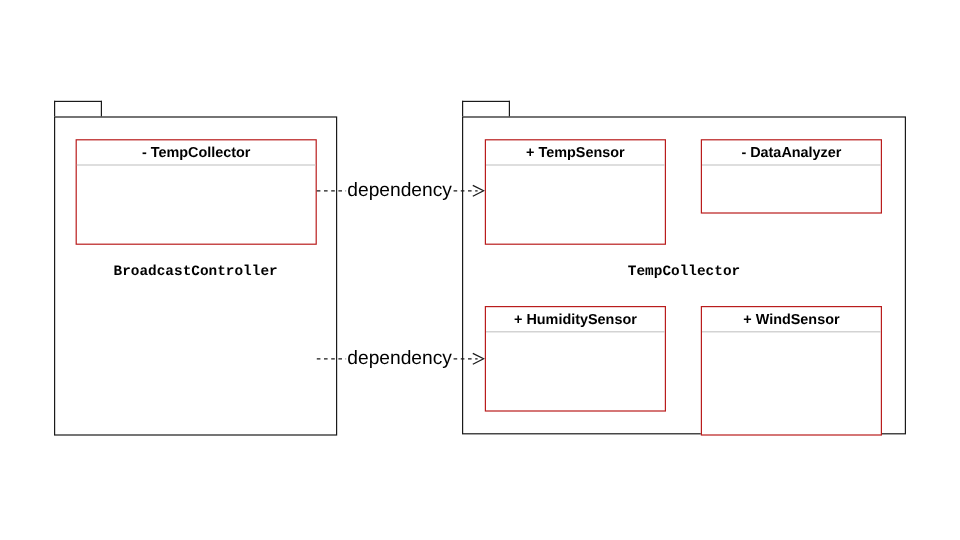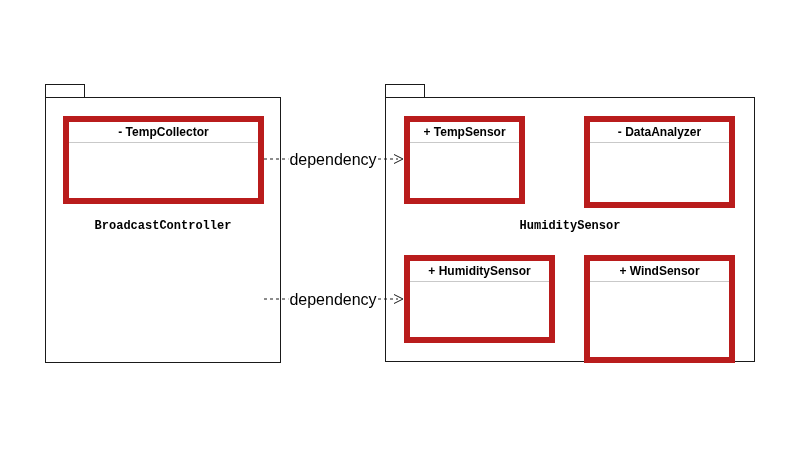--- a/index.html
+++ b/index.html
@@ -31,21 +31,21 @@
     text-align: center;
     font-size: 12px;
     font-weight: bold;
     color: #000000;
     line-height: 14px;
     font-family: Liberation Mono, monospace;
   }
   .cls {
     position: absolute;
     background: #ffffff;
-    border: 6px solid #b91c1c;
+    border: 1px solid #b91c1c;
     box-sizing: border-box;
     display: flex;
     flex-direction: column;
   }
   .cls-header {
     height: 21px;
     border-bottom: 1px solid #c9c9c9;
     display: flex;
     align-items: center;
     justify-content: center;
@@ -98,31 +98,31 @@
       <div class="cls-body"></div>
     </div>
 
     <div class="pkg-label" style="top:121px;">BroadcastController</div>
 
   </div>
 
   <div class="pkg-tab" style="left:385px; top:84px; width:40px; height:14px;"></div>
   <div class="pkg-body" style="left:385px; top:97px; width:370px; height:265px;">
 
-    <div class="cls" style="left:18px; top:18px; width:121px; height:88px;justify-content:center;">
+    <div class="cls" style="left:18px; top:18px; width:151px; height:88px;justify-content:center;">
       <div class="cls-header">+ TempSensor</div>
       <div class="cls-body"></div>
     </div>
 
-    <div class="cls" style="left:198px; top:18px; width:151px; height:92px;text-align:right;">
+    <div class="cls" style="left:198px; top:18px; width:151px; height:62px;text-align:right;">
       <div class="cls-header">- DataAnalyzer</div>
       <div class="cls-body"></div>
     </div>
 
-    <div class="pkg-label" style="top:121px;">HumiditySensor</div>
+    <div class="pkg-label" style="top:121px;">TempCollector</div>
 
     <div class="cls" style="left:18px; top:157px; width:151px; height:88px;">
       <div class="cls-header">+ HumiditySensor</div>
       <div class="cls-body"></div>
     </div>
 
     <div class="cls" style="left:198px; top:157px; width:151px; height:108px;">
       <div class="cls-header">+ WindSensor</div>
       <div class="cls-body"></div>
     </div>

